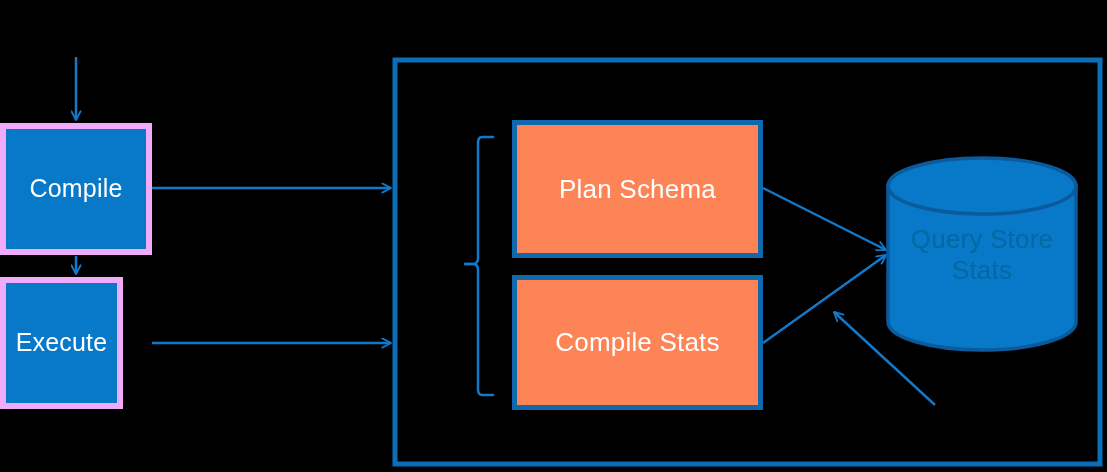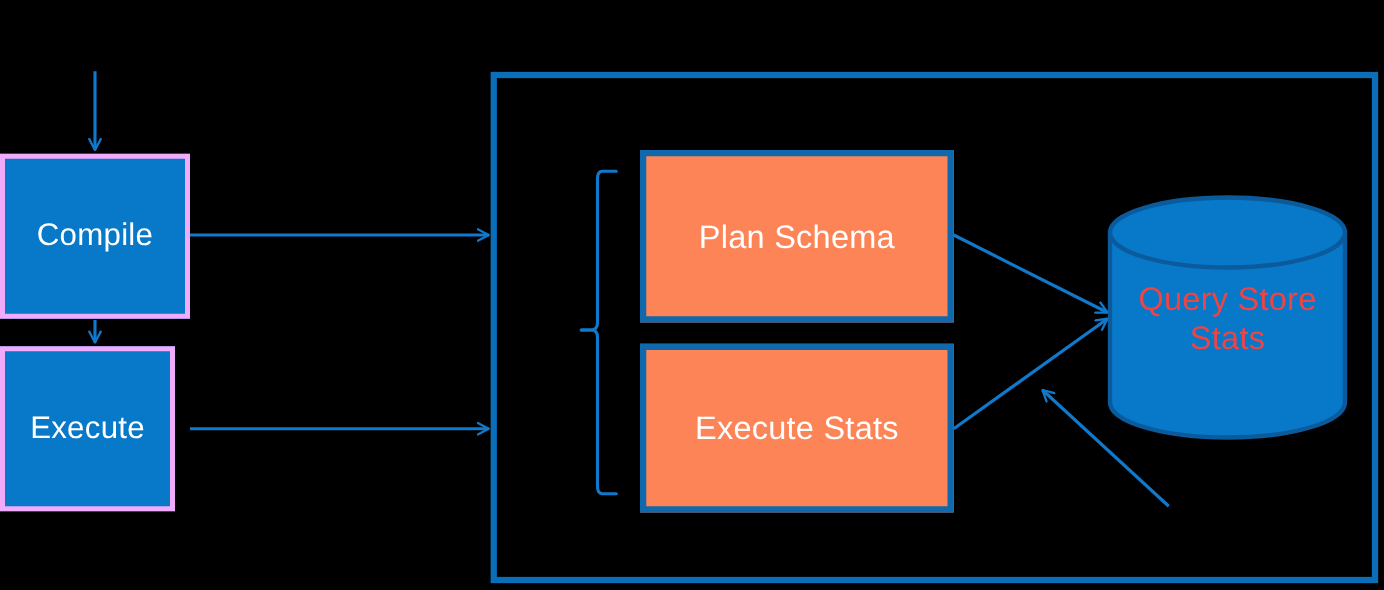--- a/index.html
+++ b/index.html
@@ -32,39 +32,39 @@
     display: flex;
     align-items: center;
     justify-content: center;
     color: #ffffff;
     text-align: center;
     line-height: 1.18;
     letter-spacing: 0.2px;
   }
   .blue-box {
     background: #0878C8;
-    border: 4px solid #f0abfc;
+    border: 6px solid #f0abfc;
     font-size: 25px;
   }
   .orange-box {
     background: #FD8456;
     border: 5px solid #1069AD;
     font-size: 26px;
   }
   #compile-box { left: 0px;   top: 123px; width: 152px; height: 132px; }
-  #execute-box { left: 0px;   top: 277px; width: 140px; height: 132px; }
+  #execute-box { left: 0px;   top: 277px; width: 123px; height: 132px; }
   #plan-store-box    { left: 512px; top: 120px; width: 251px; height: 138px; }
   #runtime-stats-box { left: 512px; top: 275px; width: 251px; height: 135px; }
   #cylinder-label {
     left: 887px;
     top: 205px;
     width: 190px;
     height: 100px;
     font-size: 26px;
-    color: #ef4444;
+    color: #0369a1;
     flex-direction: column;
     pointer-events: none;
   }
   #cylinder-label span { display: block; }
 </style>
 </head>
 <body>
 
 <div id="stage">
 
@@ -108,21 +108,21 @@
 
   <div class="node blue-box" id="execute-box">
     <span>Execute</span>
   </div>
 
   <div class="node orange-box" id="plan-store-box">
     <span>Plan Schema</span>
   </div>
 
   <div class="node orange-box" id="runtime-stats-box">
-    <span>Execute Stats</span>
+    <span>Compile Stats</span>
   </div>
 
   <div class="node" id="cylinder-label">
     <span>Query Store</span>
     <span>Stats</span>
   </div>
 
 </div>
 
 </body></html>

